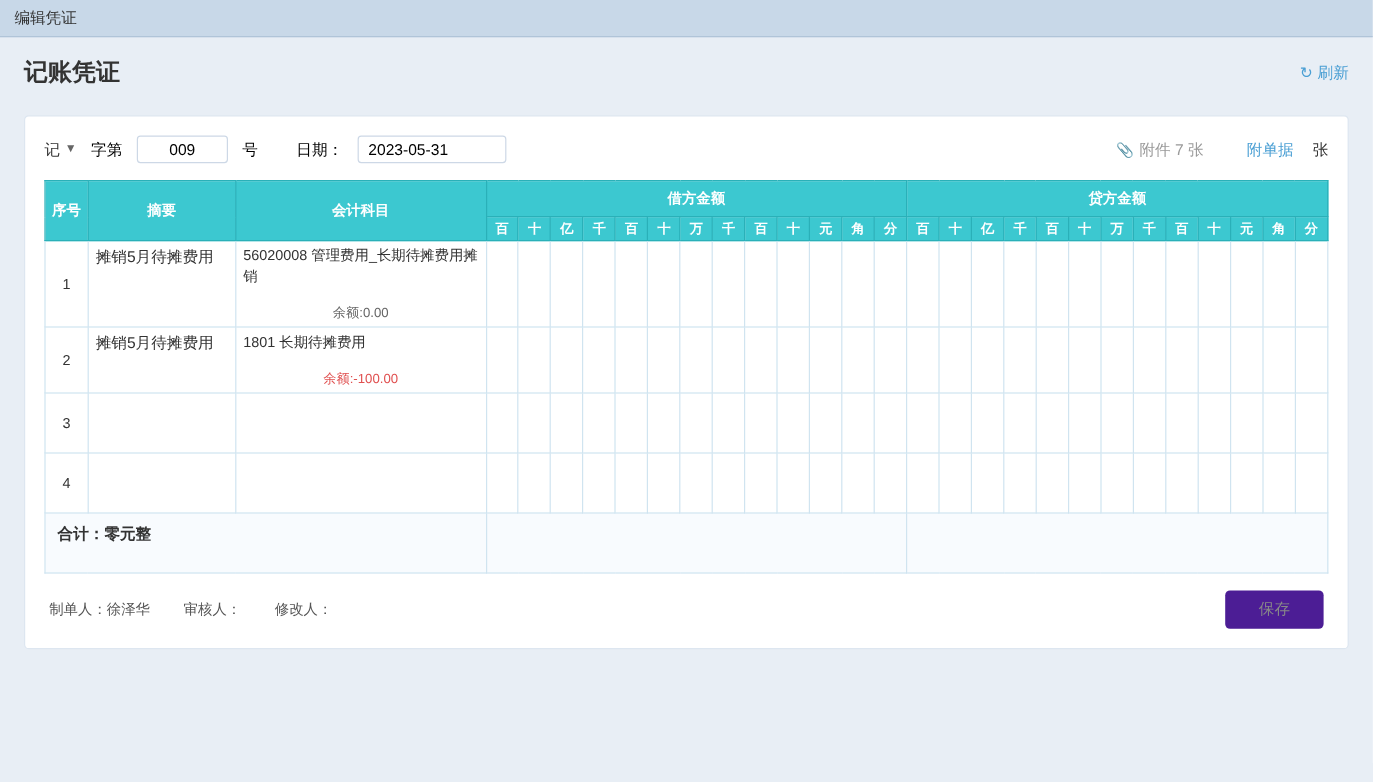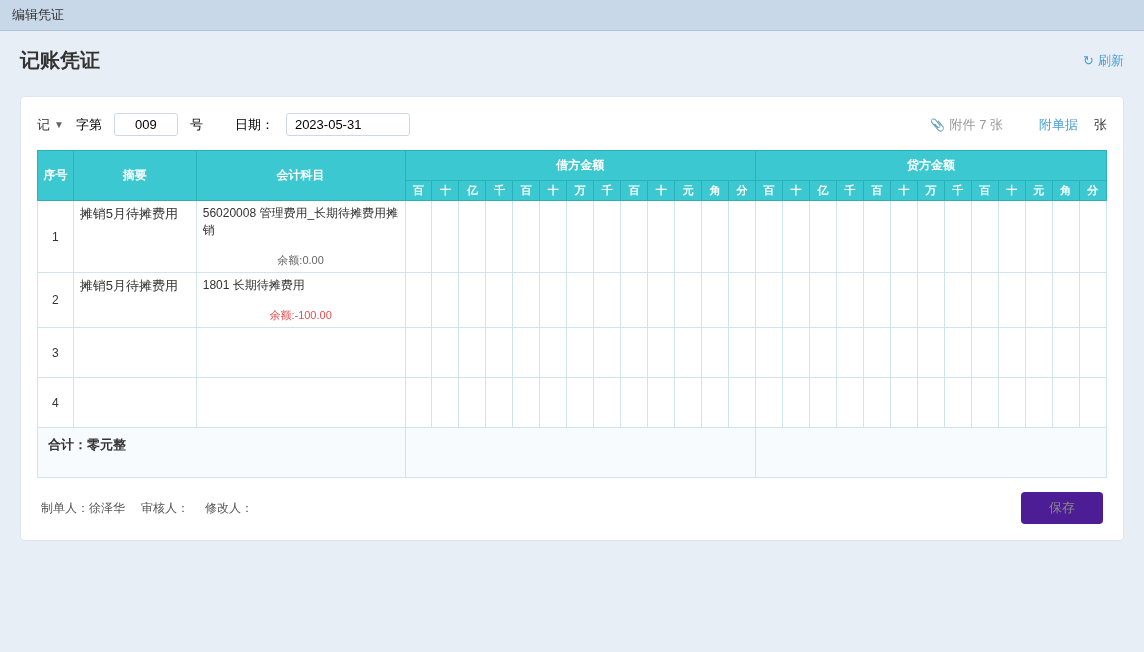--- a/index.html
+++ b/index.html
@@ -67,21 +67,21 @@
     }
     .dropdown-arrow {
       font-size: 10px;
       color: #666;
       cursor: pointer;
     }
     .num-field {
       border: 1px solid #cdd8e6;
       border-radius: 3px;
       padding: 3px 8px;
-      width: 64px;
+      width: 76px;
       font-size: 13px;
       text-align: center;
     }
     .date-field {
       border: 1px solid #cdd8e6;
       border-radius: 3px;
       padding: 3px 8px;
       width: 124px;
       font-size: 13px;
     }
@@ -176,21 +176,21 @@
       padding: 8px 10px;
     }
     .total-label {
       font-size: 13px;
       font-weight: bold;
       color: #333;
     }
     .footer-row {
       display: flex;
       align-items: center;
-      gap: 16px;
+      gap: 28px;
       margin-top: 14px;
       padding: 0 4px;
     }
     .footer-item {
       font-size: 12px;
       color: #999;
     }
     .footer-item span {
       color: #555;
     }

